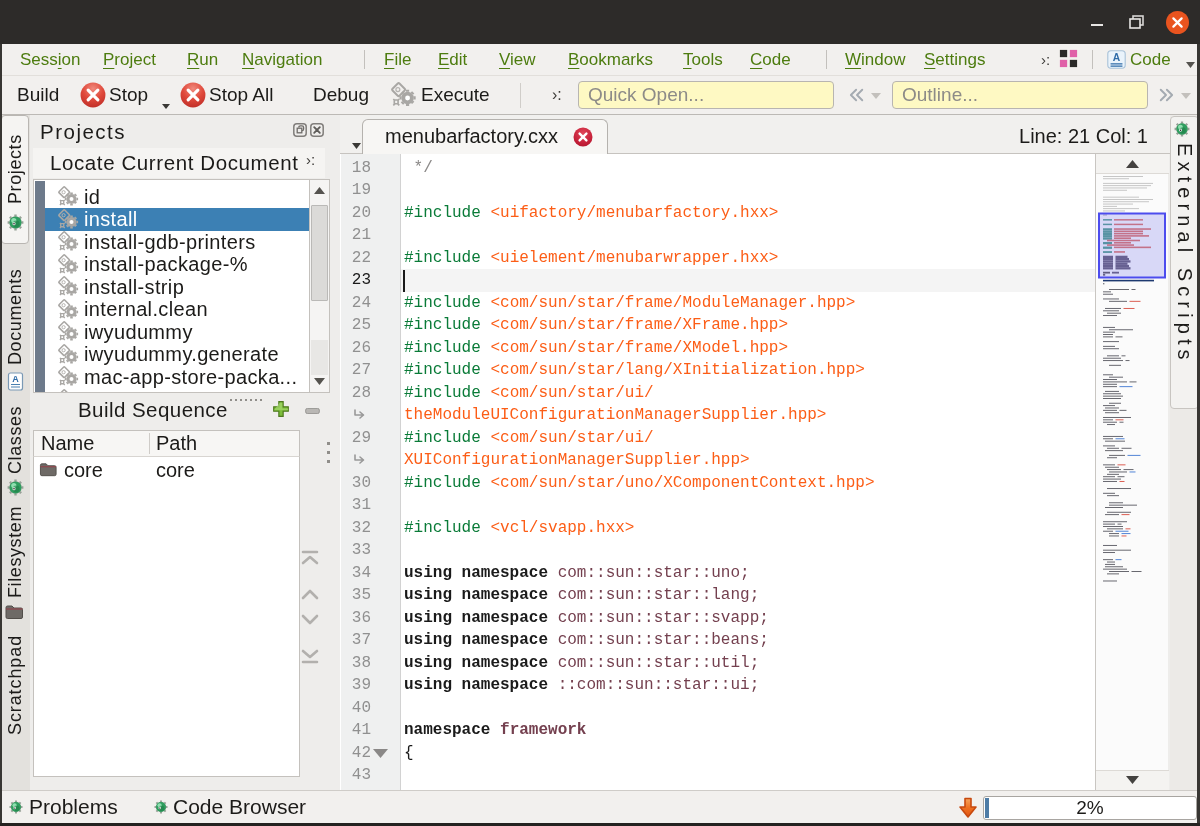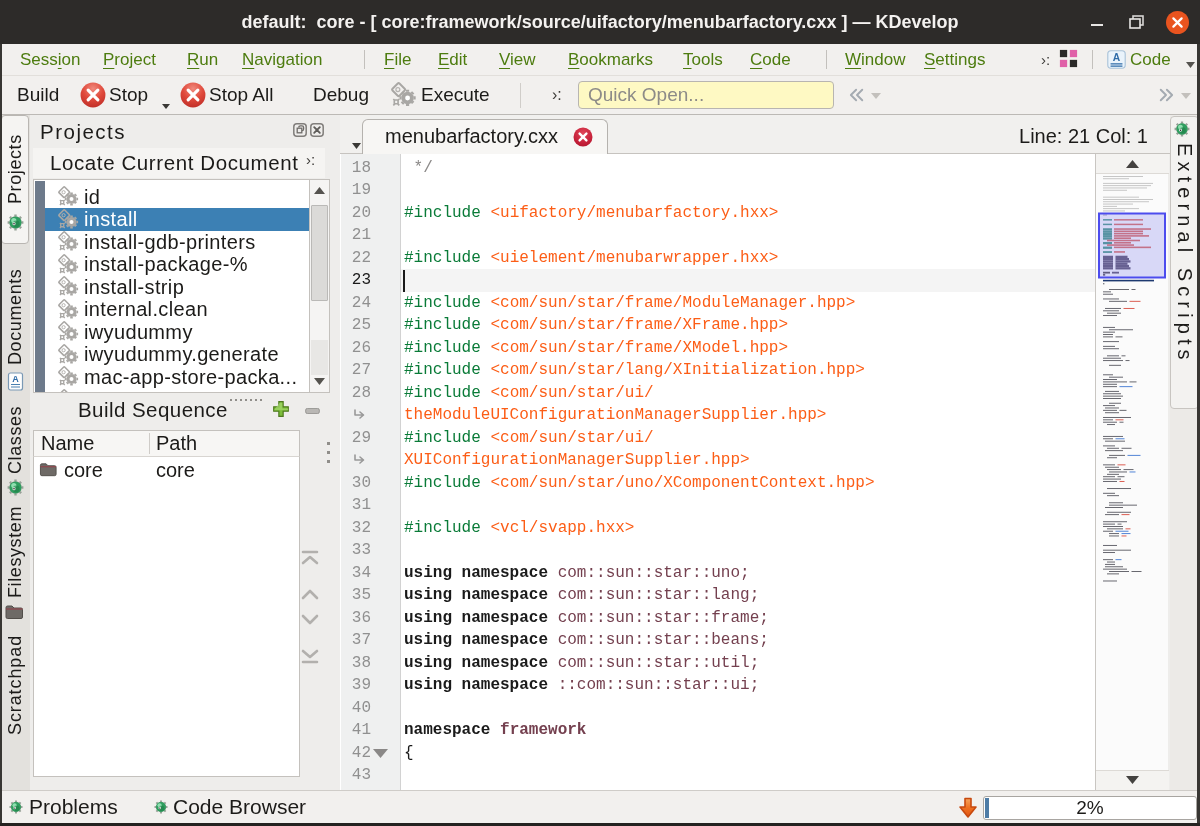--- a/index.html
+++ b/index.html
@@ -92,21 +92,20 @@
         <path d="M1 6 H17.5" stroke="#8a4a50" stroke-width="1.4"></path>
       </g>
       <radialGradient id="redg" cx="0.35" cy="0.3" r="0.85">
         <stop offset="0" stop-color="#ef6159"></stop>
           <stop offset="0.55" stop-color="#d63031"></stop>
           <stop offset="1" stop-color="#9d1212"></stop>
       </radialGradient>
     </defs>
   </svg>
   <div class="abs" id="titlebar"></div>
-  <div class="abs" id="title">default:  core - [ core:framework/source/uifactory/menubarfactory.cxx ] — KDevelop</div>
 
   <div class="abs" style="left:1091px;top:24px;width:12px;height:2px;background:#e8e6e4;"></div>
   <svg class="abs" style="left:1129px;top:15px;" width="16" height="15" viewBox="0 0 16 15">
     <rect x="4" y="1" width="10" height="9" fill="none" stroke="#d8d6d4" stroke-width="1.6"></rect>
     <rect x="1" y="4" width="10" height="9" fill="#2d2b29" stroke="#e8e6e4" stroke-width="1.6"></rect>
   </svg>
   <svg class="abs" style="left:1166px;top:11px;" width="23" height="23" viewBox="0 0 25 25">
     <circle cx="12.5" cy="12.5" r="12.5" fill="#e9541f"></circle>
     <path d="M8 8 L17 17 M17 8 L8 17" stroke="#fff" stroke-width="2.4" stroke-linecap="round"></path>
   </svg>
@@ -173,20 +172,21 @@
     <div class="ti" style="left:421px;">Execute</div>
     <div class="abs" style="left:520px;top:7px;width:1px;height:25px;background:#d0cdc9;"></div>
     <div class="ti" style="left:552px;font-size:16px;color:#3e3c39;">›:</div>
     <div class="tbox" style="left:578px;width:256px;">Quick Open...</div>
     <svg class="abs" style="left:849px;top:12px;" width="16" height="14" viewBox="0 0 18 16">
       <path d="M8 2 L2 8 L8 14 M15 2 L9 8 L15 14" stroke="#a4aab1" stroke-width="2.2" fill="none" stroke-linecap="round" stroke-linejoin="round"></path>
     </svg>
     <svg class="abs" style="left:871px;top:17px;" width="10" height="6" viewBox="0 0 10 6">
         <path d="M0 0 L10 0 L5 6 Z" fill="#c3c0bc"></path>
       </svg>
+    <div class="tbox" style="left:892px;width:256px;">Outline...</div>
     <svg class="abs" style="left:1158px;top:12px;" width="16" height="14" viewBox="0 0 18 16">
       <path d="M3 2 L9 8 L3 14 M10 2 L16 8 L10 14" stroke="#a4aab1" stroke-width="2.2" fill="none" stroke-linecap="round" stroke-linejoin="round"></path>
     </svg>
     <svg class="abs" style="left:1181px;top:17px;" width="10" height="6" viewBox="0 0 10 6">
         <path d="M0 0 L10 0 L5 6 Z" fill="#c3c0bc"></path>
       </svg>
   </div>
   <div class="abs" id="main">
     <div class="abs" id="lstrip">
       <div class="abs" style="left:1px;top:0px;width:28px;height:129px;background:#f5f4f2;border:1px solid #b9b6b2;border-radius:4px;box-sizing:border-box;"></div>
@@ -381,21 +381,21 @@
         <div class="crow" style="top:272.75px"><span class="num">29</span><span class="cod"><span class="pp">#include</span> <span class="str">&lt;com/sun/star/ui/</span></span></div>
         <div class="crow" style="top:295.25px"><svg class="wraparrow" width="14" height="14" viewBox="0 0 14 14">
                 <path d="M2 3 V8 H10 M7 5 L10.5 8 L7 11" stroke="#999" stroke-width="1.6" fill="none" stroke-linecap="round" stroke-linejoin="round"></path>
               </svg><span class="cod"><span class="str">XUIConfigurationManagerSupplier.hpp&gt;</span></span></div>
         <div class="crow" style="top:317.75px"><span class="num">30</span><span class="cod"><span class="pp">#include</span> <span class="str">&lt;com/sun/star/uno/XComponentContext.hpp&gt;</span></span></div>
         <div class="crow" style="top:340.25px"><span class="num">31</span></div>
         <div class="crow" style="top:362.75px"><span class="num">32</span><span class="cod"><span class="pp">#include</span> <span class="str">&lt;vcl/svapp.hxx&gt;</span></span></div>
         <div class="crow" style="top:385.25px"><span class="num">33</span></div>
         <div class="crow" style="top:407.75px"><span class="num">34</span><span class="cod"><span class="kw">using namespace</span> <span class="ns">com::sun::star::uno;</span></span></div>
         <div class="crow" style="top:430.25px"><span class="num">35</span><span class="cod"><span class="kw">using namespace</span> <span class="ns">com::sun::star::lang;</span></span></div>
-        <div class="crow" style="top:452.75px"><span class="num">36</span><span class="cod"><span class="kw">using namespace</span> <span class="ns">com::sun::star::frame;</span></span></div>
+        <div class="crow" style="top:452.75px"><span class="num">36</span><span class="cod"><span class="kw">using namespace</span> <span class="ns">com::sun::star::svapp;</span></span></div>
         <div class="crow" style="top:475.25px"><span class="num">37</span><span class="cod"><span class="kw">using namespace</span> <span class="ns">com::sun::star::beans;</span></span></div>
         <div class="crow" style="top:497.75px"><span class="num">38</span><span class="cod"><span class="kw">using namespace</span> <span class="ns">com::sun::star::util;</span></span></div>
         <div class="crow" style="top:520.25px"><span class="num">39</span><span class="cod"><span class="kw">using namespace</span> <span class="ns">::com::sun::star::ui;</span></span></div>
         <div class="crow" style="top:542.75px"><span class="num">40</span></div>
         <div class="crow" style="top:565.25px"><span class="num">41</span><span class="cod"><span class="kw">namespace</span> <span class="ns" style="font-weight:bold;">framework</span></span></div>
         <div class="crow" style="top:587.75px"><span class="num">42</span><svg style="position:absolute;left:33px;top:7px;" width="15" height="9" viewBox="0 0 15 9">
                 <path d="M0 0 L15 0 L7.5 9 Z" fill="#8a8887"></path>
               </svg><span class="cod">{</span></div>
         <div class="crow" style="top:610.25px"><span class="num">43</span></div>
         </div>

